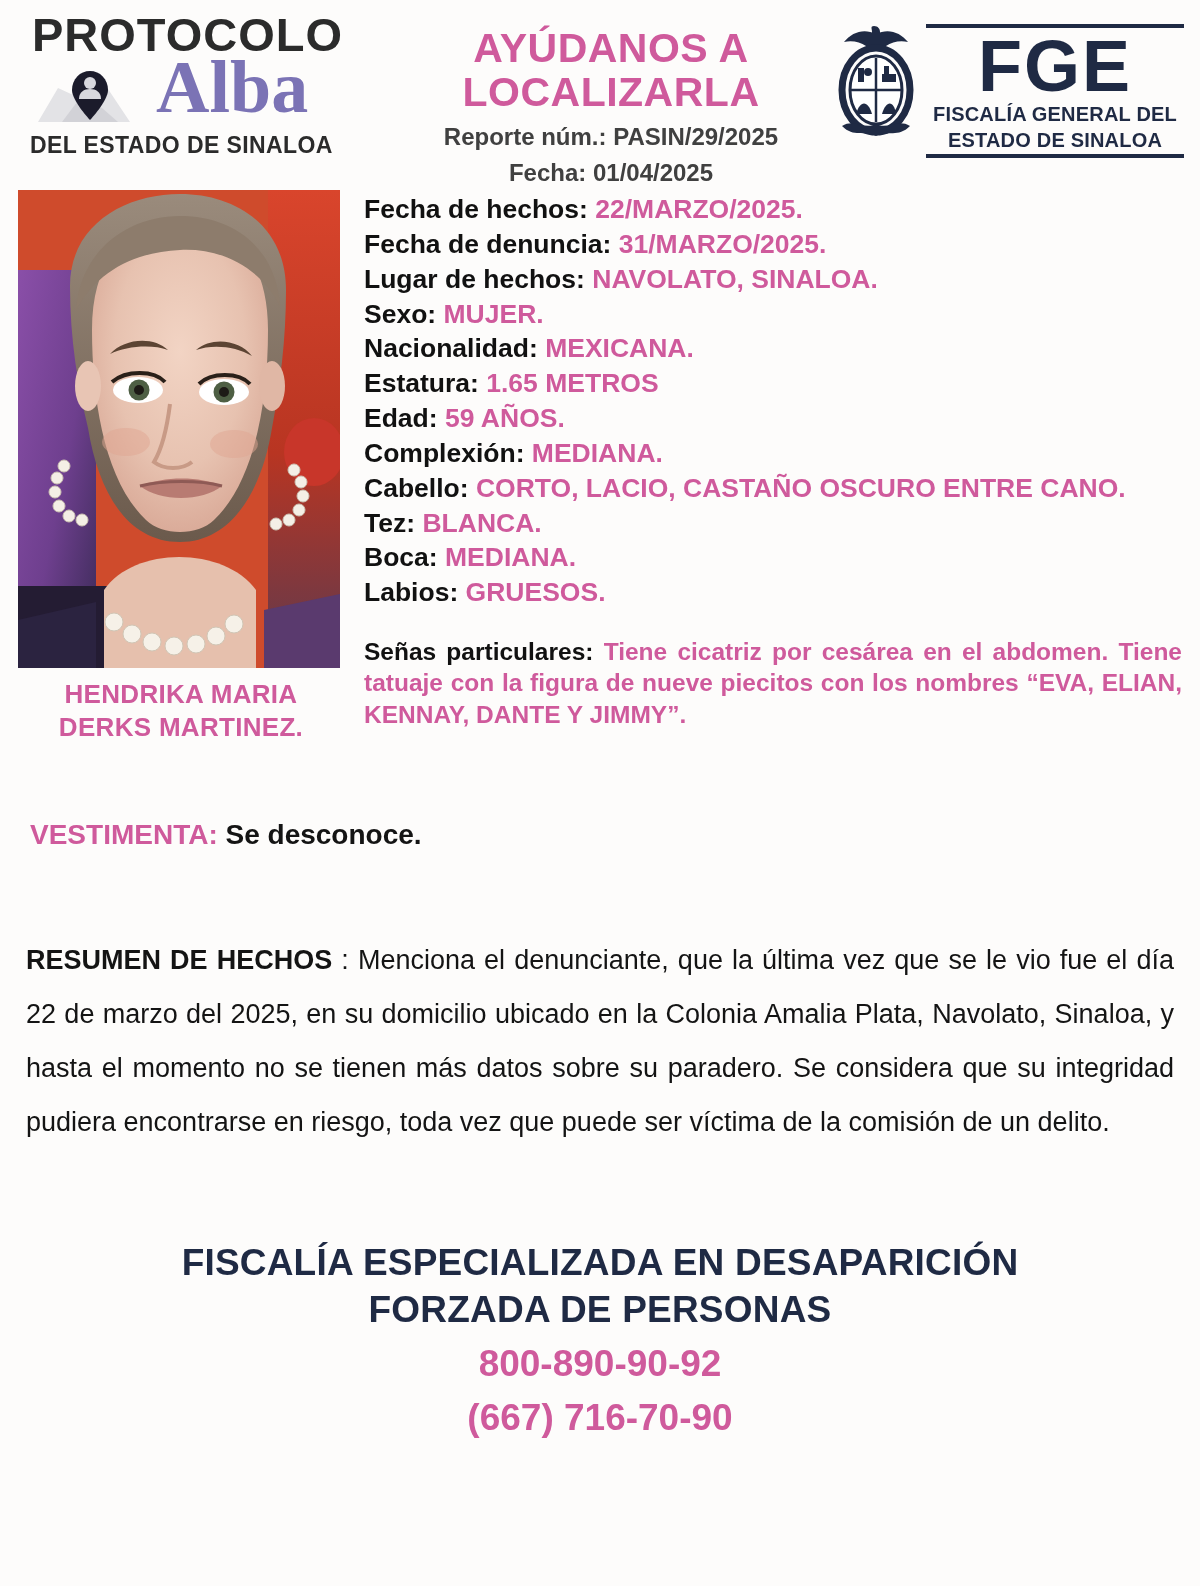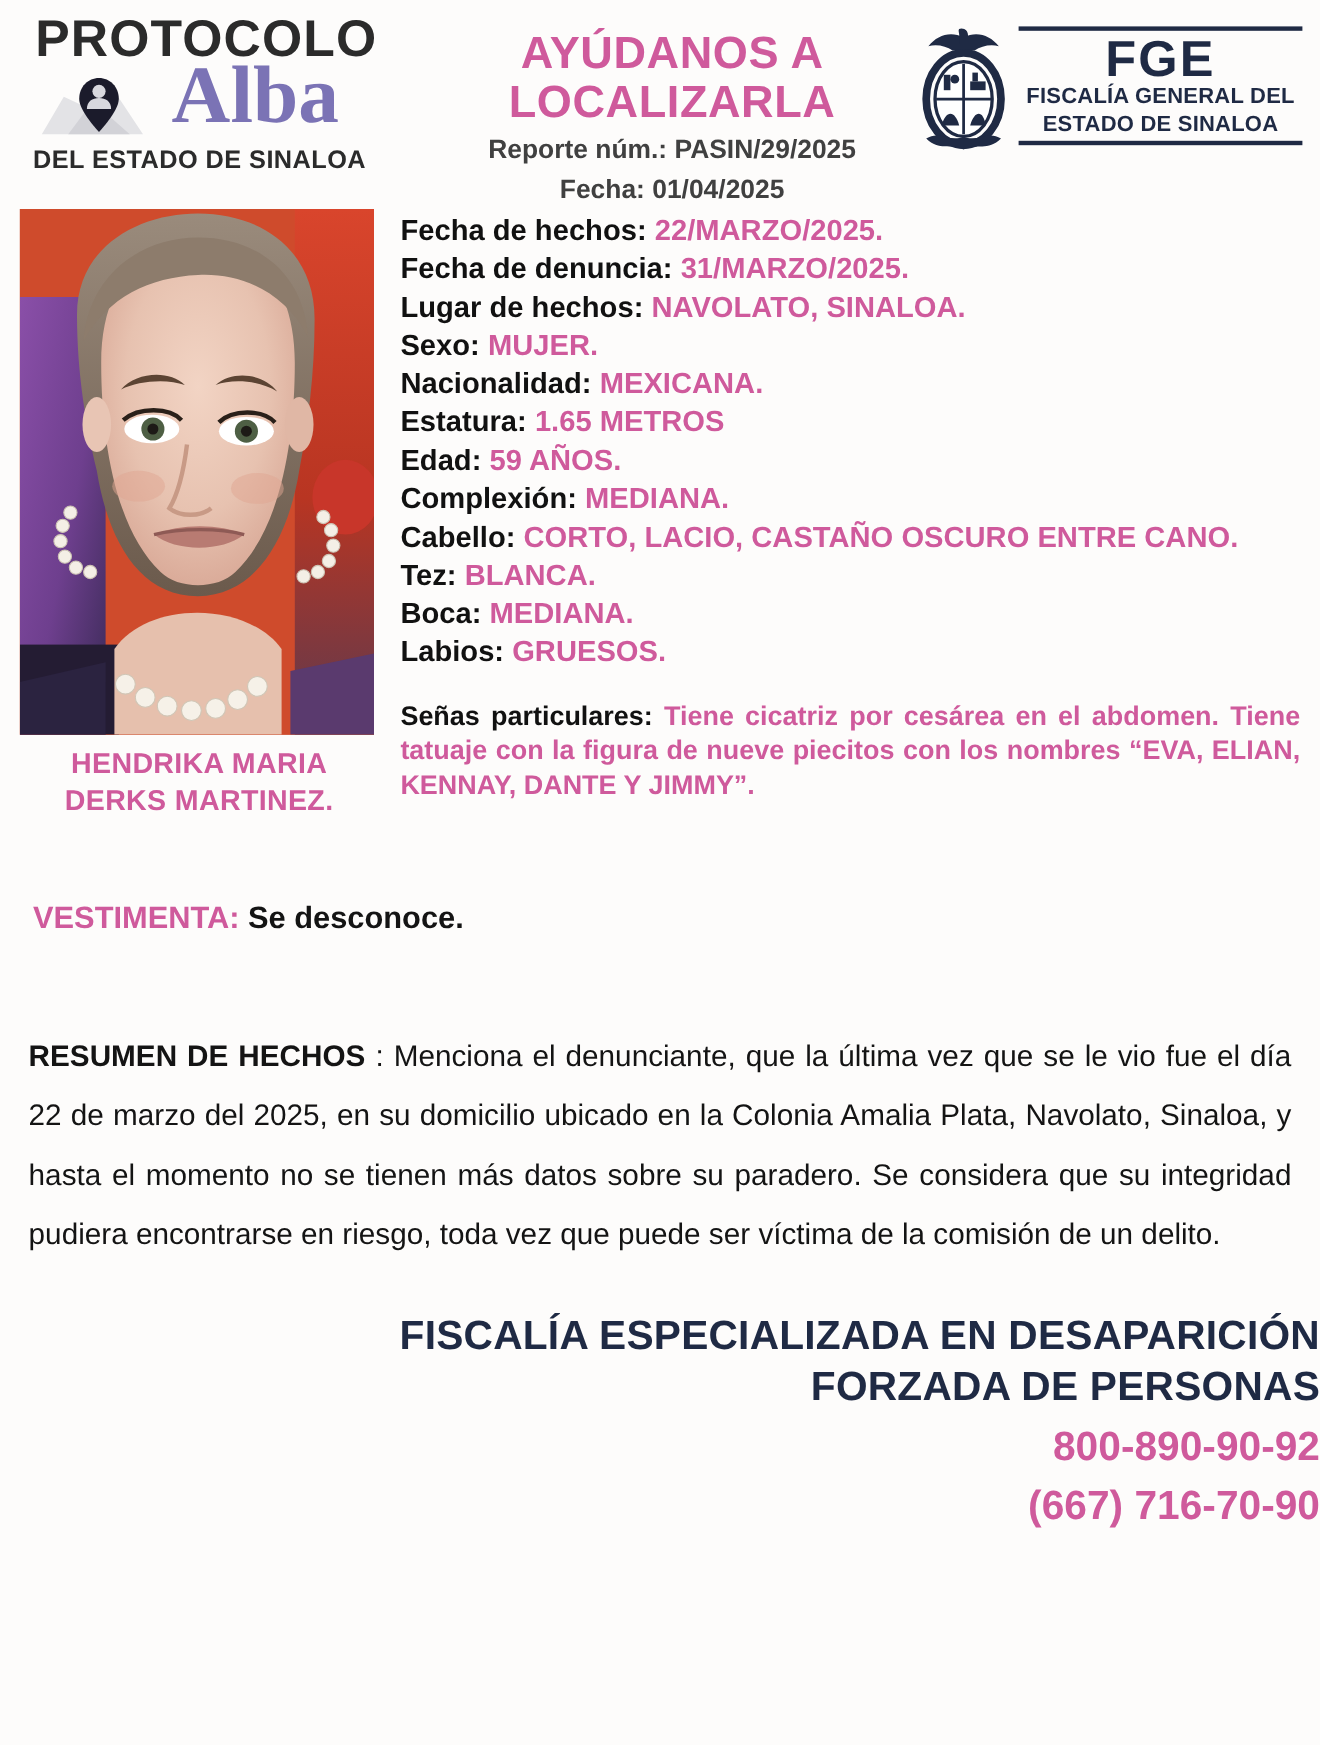--- a/index.html
+++ b/index.html
@@ -113,21 +113,21 @@
     flex: 1 1 auto;
     padding-top: 6px;
   }
   .fge-rule {
     height: 4px;
     background: #1f2a44;
     width: 100%;
   }
   .fge-abbr {
     font-weight: bold;
-    font-size: 46px;
+    font-size: 72px;
     color: #1f2a44;
     letter-spacing: 2px;
     line-height: 1.02;
     text-align: center;
     margin: 2px 0 0 0;
   }
   .fge-full {
     font-weight: bold;
     font-size: 20px;
     color: #1f2a44;
@@ -209,22 +209,22 @@
     font-size: 27px;
     line-height: 2.0;
     color: #141414;
     text-align: justify;
     text-justify: inter-word;
   }
   .resumen .lbl { font-weight: bold; margin-top: 25px; }
 
   
   .footer {
-    margin-top: 41px;
-    text-align: right;
+    margin-top: 90px;
+    text-align: center;
   }
   .footer-org {
     color: #1f2a44;
     font-weight: bold;
     font-size: 37px;
     line-height: 1.28;
     letter-spacing: 0.2px;
   }
   .footer-phone {
     color: #cf5a9c;

